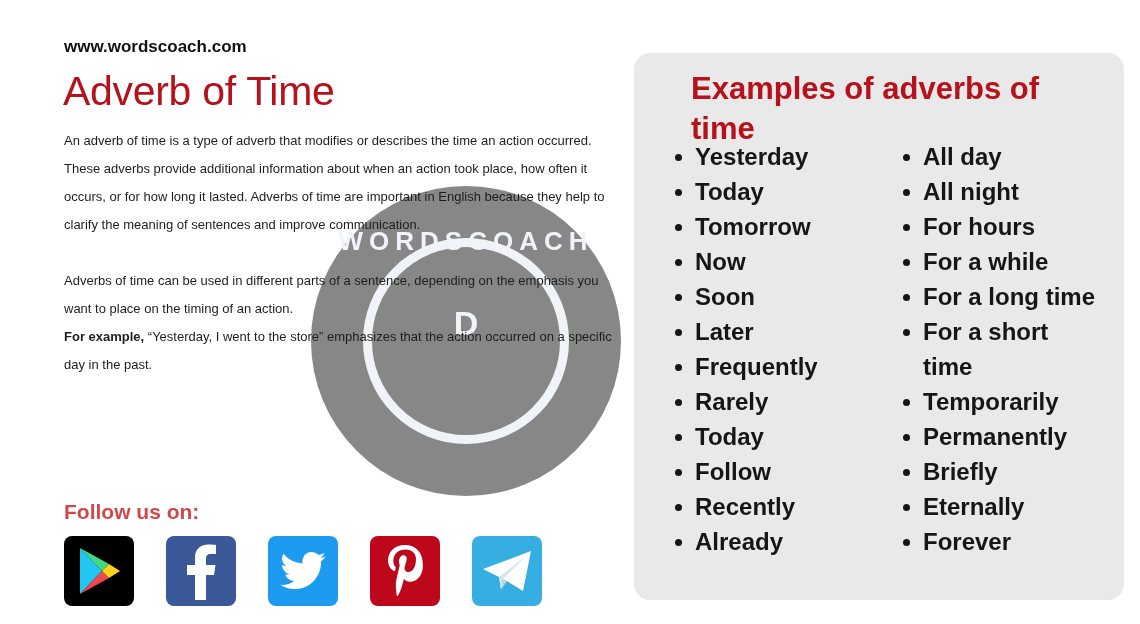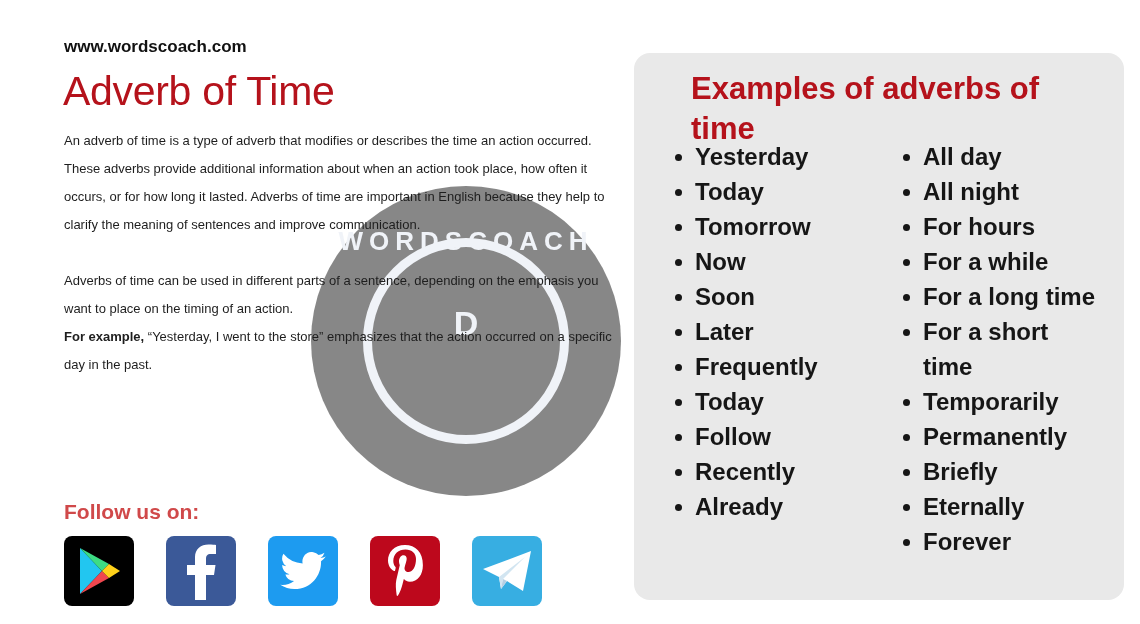--- a/index.html
+++ b/index.html
@@ -128,20 +128,21 @@
 <div class="panel">
   <h2 class="panel-title">Examples of adverbs of time</h2>
   <ul class="col left">
     <li>Yesterday</li>
     <li>Today</li>
     <li>Tomorrow</li>
     <li>Now</li>
     <li>Soon</li>
     <li>Later</li>
     <li>Frequently</li>
+    <li>Rarely</li>
     <li>Today</li>
     <li>Follow</li>
     <li>Recently</li>
     <li>Already</li>
   </ul>
   <ul class="col right">
     <li>All day</li>
     <li>All night</li>
     <li>For hours</li>
     <li>For a while</li>

